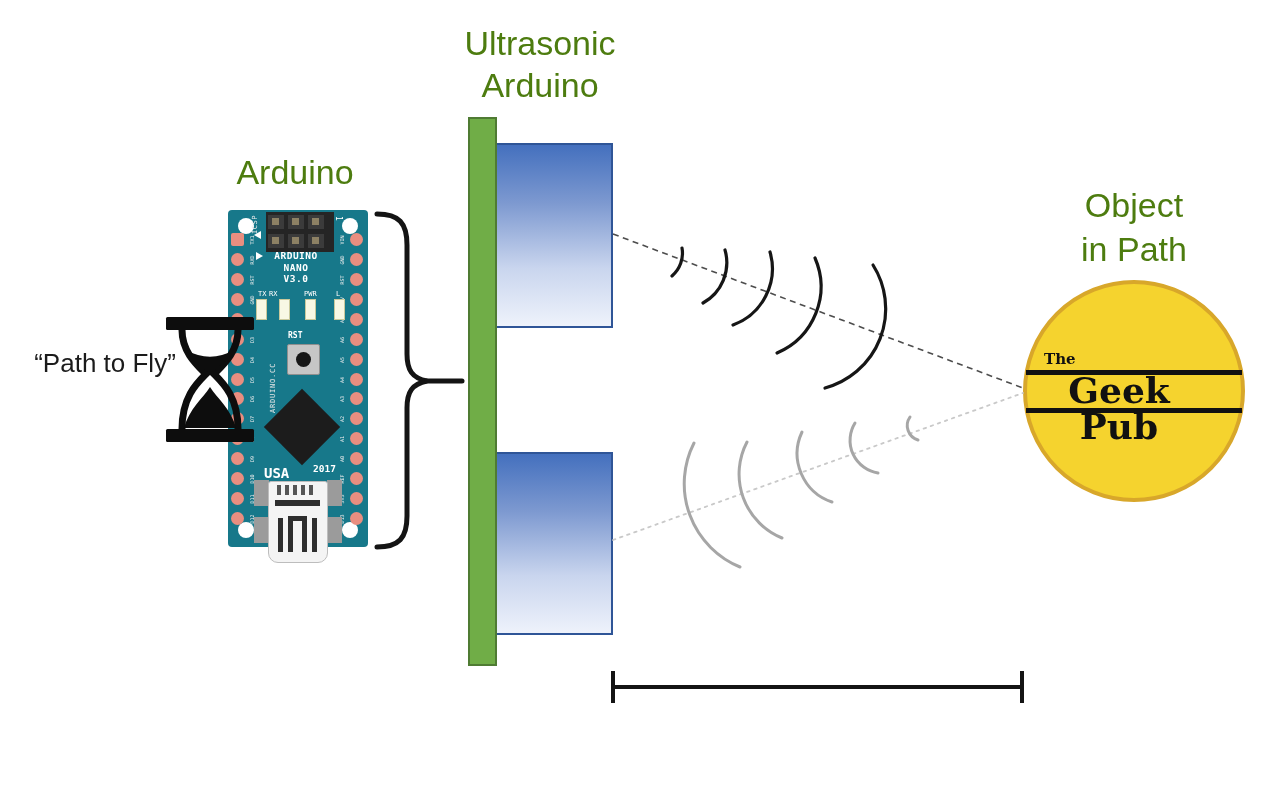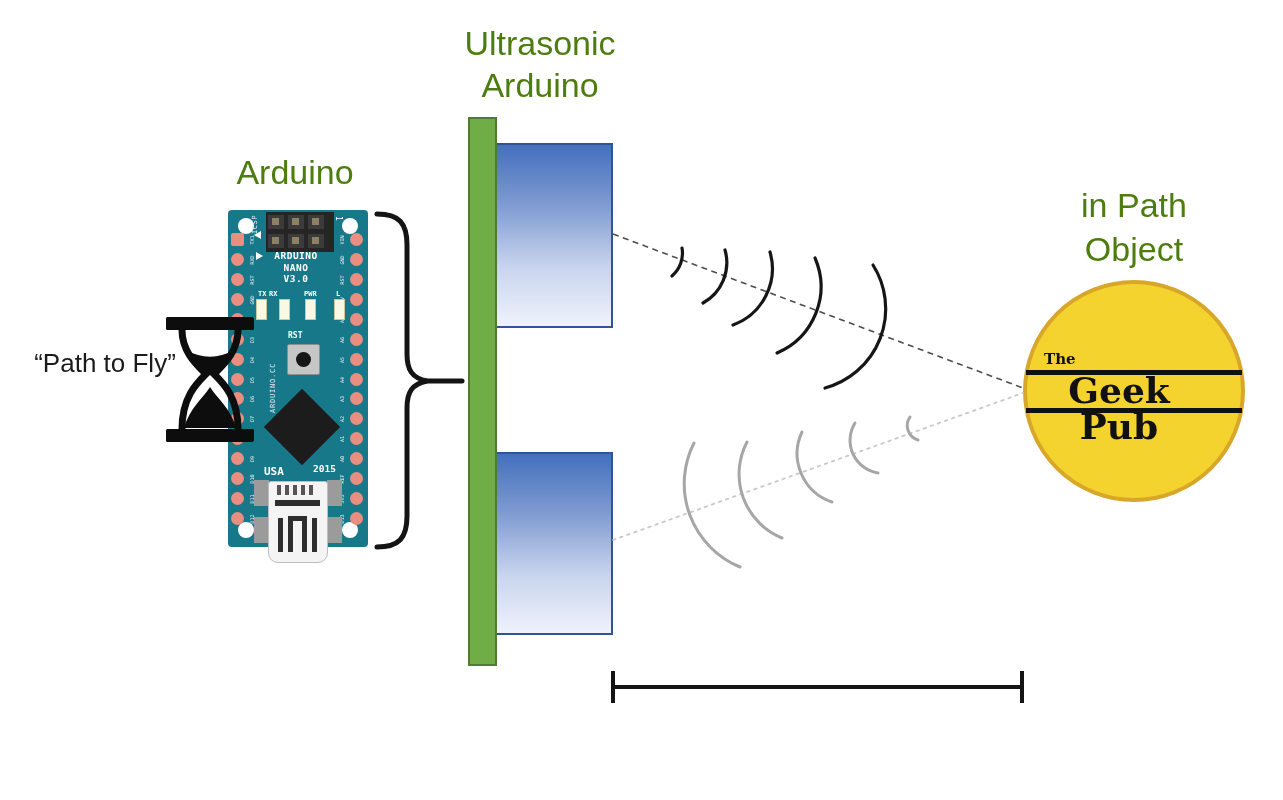--- a/index.html
+++ b/index.html
@@ -57,30 +57,30 @@
   .hpin::after{content:"";position:absolute;left:4px;top:3px;width:7px;height:7px;background:#8d8164;}
   .v-text{position:absolute;transform-origin:0 0;transform:rotate(-90deg);white-space:nowrap;color:#e9e9e9;}
   .icsp-text{left:23px;top:24px;font-size:7px;letter-spacing:.5px;}
   .brand-text{left:41px;top:203px;font-size:7px;letter-spacing:.8px;}
   .pin1{position:absolute;left:108px;top:4px;font-size:8px;color:#fff;transform:rotate(90deg);}
   .tri{position:absolute;width:0;height:0;border-top:4px solid transparent;border-bottom:4px solid transparent;}
   .tri.l{border-right:7px solid #fff;} .tri.r{border-left:7px solid #fff;}
   .tri1{left:26px;top:21px;} .tri2{left:28px;top:42px;}
   .board-title{position:absolute;left:28px;top:40px;width:80px;text-align:center;
       font-size:9.5px;font-weight:bold;line-height:11.5px;letter-spacing:.5px;color:#fff;}
-  .led-lab{position:absolute;top:80px;font-size:7px;font-weight:bold;color:#fff;}
+  .led-lab{position:absolute;top:80px;font-size:7px;font-weight:normal;color:#fff;}
   .ll0{left:30px;} .ll1{left:41px;} .ll2{left:76px;} .ll3{left:108px;}
   .led{position:absolute;top:89px;width:11px;height:21px;background:#f8f8e4;border:1px solid #c9c99c;box-sizing:border-box;}
   .ld0{left:28px;} .ld1{left:51px;} .ld2{left:77px;} .ld3{left:106px;}
   .rst-label{position:absolute;left:60px;top:121px;font-size:8px;font-weight:bold;color:#fff;}
   .rst-btn{position:absolute;left:59px;top:134px;width:33px;height:31px;background:#c6c6c6;
       border:1px solid #8f8f8f;border-radius:2px;box-sizing:border-box;}
   .rst-btn::after{content:"";position:absolute;left:8px;top:7px;width:15px;height:15px;border-radius:50%;background:#161616;}
   .chip-diamond{position:absolute;left:47px;top:190px;width:54px;height:54px;background:#1c1c1c;transform:rotate(45deg);}
-  .usa-text{position:absolute;left:36px;top:255px;font-size:11px;font-weight:bold;color:#fff;}
+  .usa-text{position:absolute;left:36px;top:255px;font-size:14px;font-weight:bold;color:#fff;}
   .year-text{position:absolute;left:85px;top:253px;font-size:9.5px;font-weight:bold;color:#fff;}
   .usb-pad{position:absolute;width:15px;height:26px;background:#9b9b9b;}
   .up1{left:26px;top:270px;} .up2{left:99px;top:270px;} .up3{left:26px;top:307px;} .up4{left:99px;top:307px;}
   .usb-body{position:absolute;left:40px;top:271px;width:60px;height:82px;background:#f4f4f4;
       border:1.5px solid #bdbdbd;border-radius:3px 3px 10px 10px;box-sizing:border-box;}
   .usb-pins{position:absolute;left:8px;top:3px;display:flex;gap:4px;}
   .usb-pins i{display:block;width:4px;height:10px;background:#555;}
   .usb-line{position:absolute;left:6px;top:18px;width:45px;height:6px;background:#2e2e2e;}
   .usb-bar{position:absolute;background:#2e2e2e;width:5px;height:34px;top:36px;}
   .ub1{left:9px;} .ub2{left:43px;}
@@ -91,22 +91,22 @@
 <body>
 
 <div class="canvas">
 
   <div class="big-label sensor-title">
     <div>Ultrasonic</div>
     <div>Arduino</div>
   </div>
   <div class="big-label arduino-title">Arduino</div>
   <div class="big-label object-label">
+    <div>Object</div>
     <div>in Path</div>
-    <div>Object</div>
   </div>
   <div class="ttf-label">
     <div>“Path to Fly”</div>
   </div>
 
   <div class="transducer top"></div>
   <div class="transducer bottom"></div>
   <div class="green-bar"></div>
 
   <div class="object-circle"></div>
@@ -267,21 +267,21 @@
     <span class="led-lab ll3">L</span>
     <div class="led ld0"></div>
     <div class="led ld1"></div>
     <div class="led ld2"></div>
     <div class="led ld3"></div>
     <div class="v-text brand-text">ARDUINO.CC</div>
     <div class="rst-label">RST</div>
     <div class="rst-btn"></div>
     <div class="chip-diamond"></div>
     <div class="usa-text">USA</div>
-    <div class="year-text">2015</div>
+    <div class="year-text">2017</div>
     <div class="usb-pad up1"></div>
     <div class="usb-pad up2"></div>
     <div class="usb-pad up3"></div>
     <div class="usb-pad up4"></div>
     <div class="usb-body">
       <div class="usb-pins">
           <i></i>
           <i></i>
           <i></i>
           <i></i>

